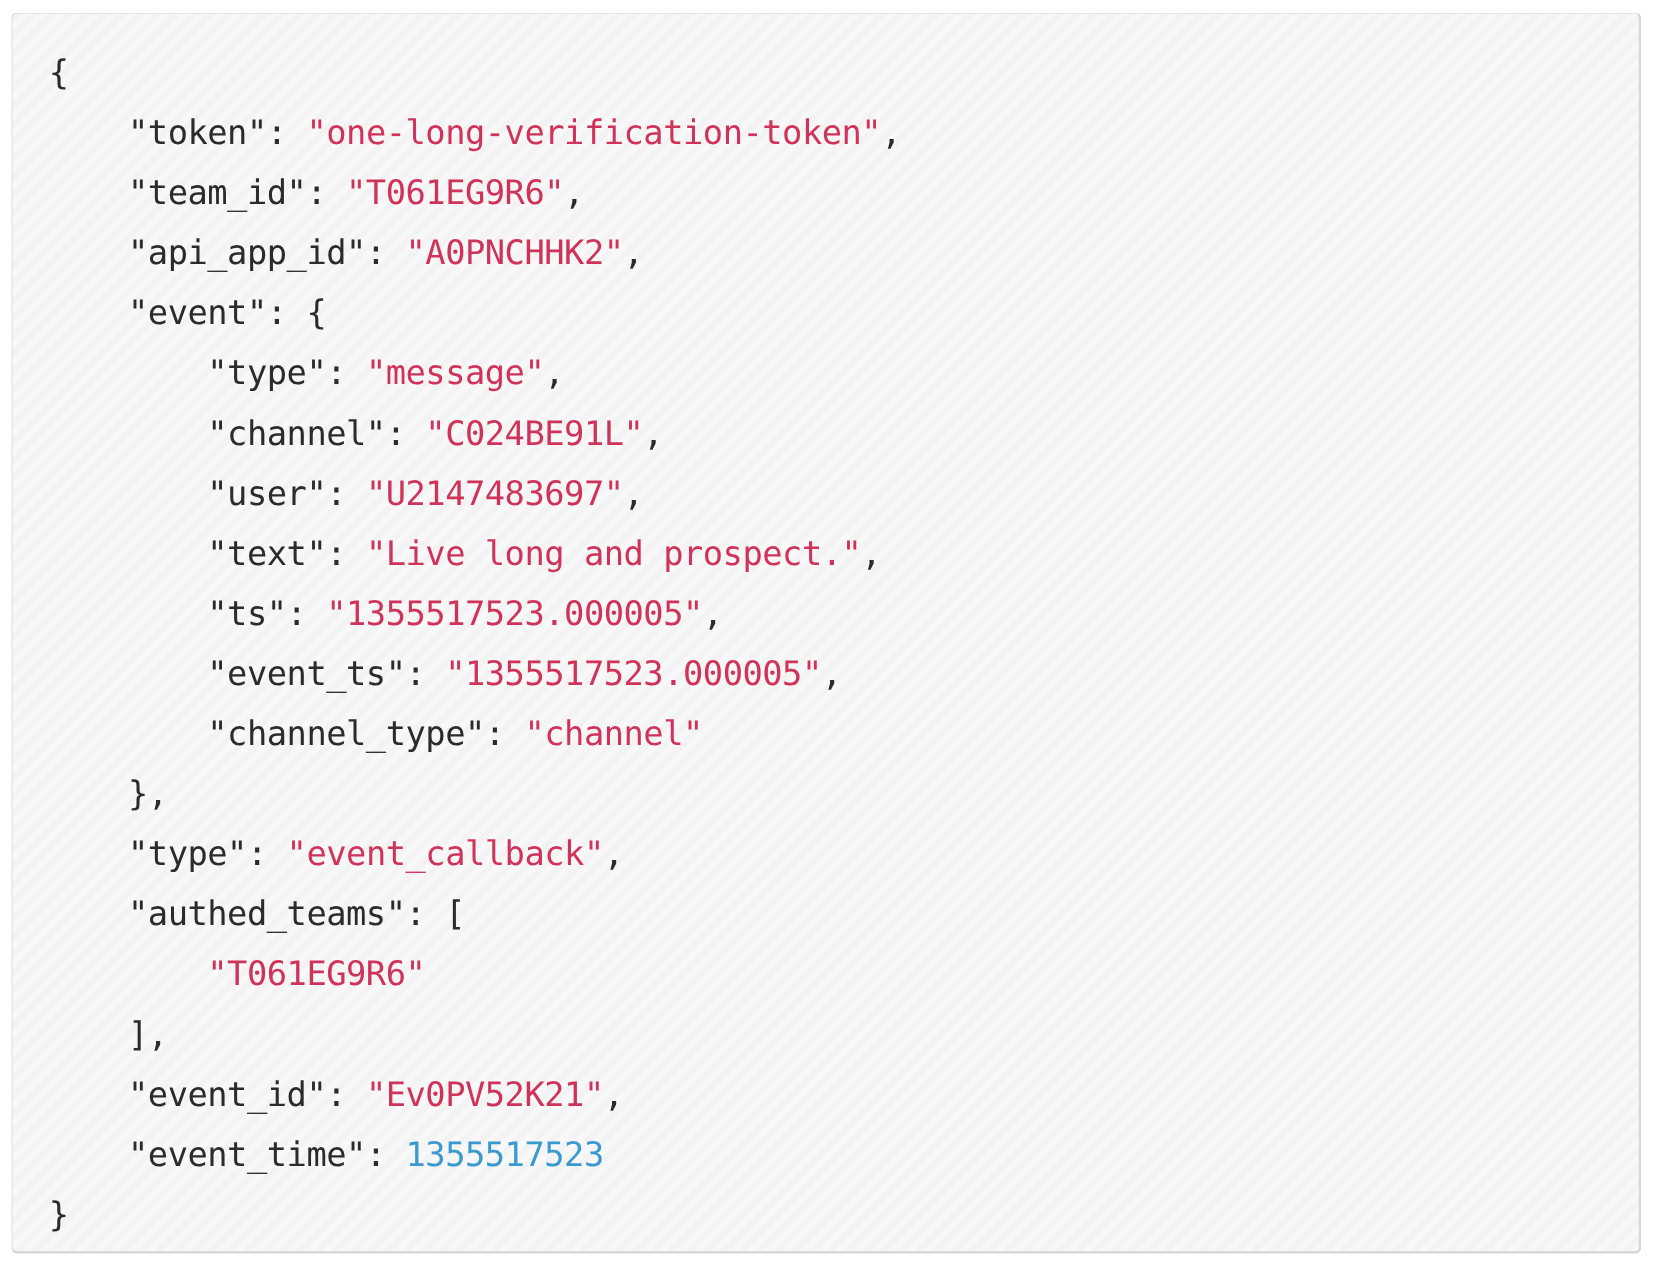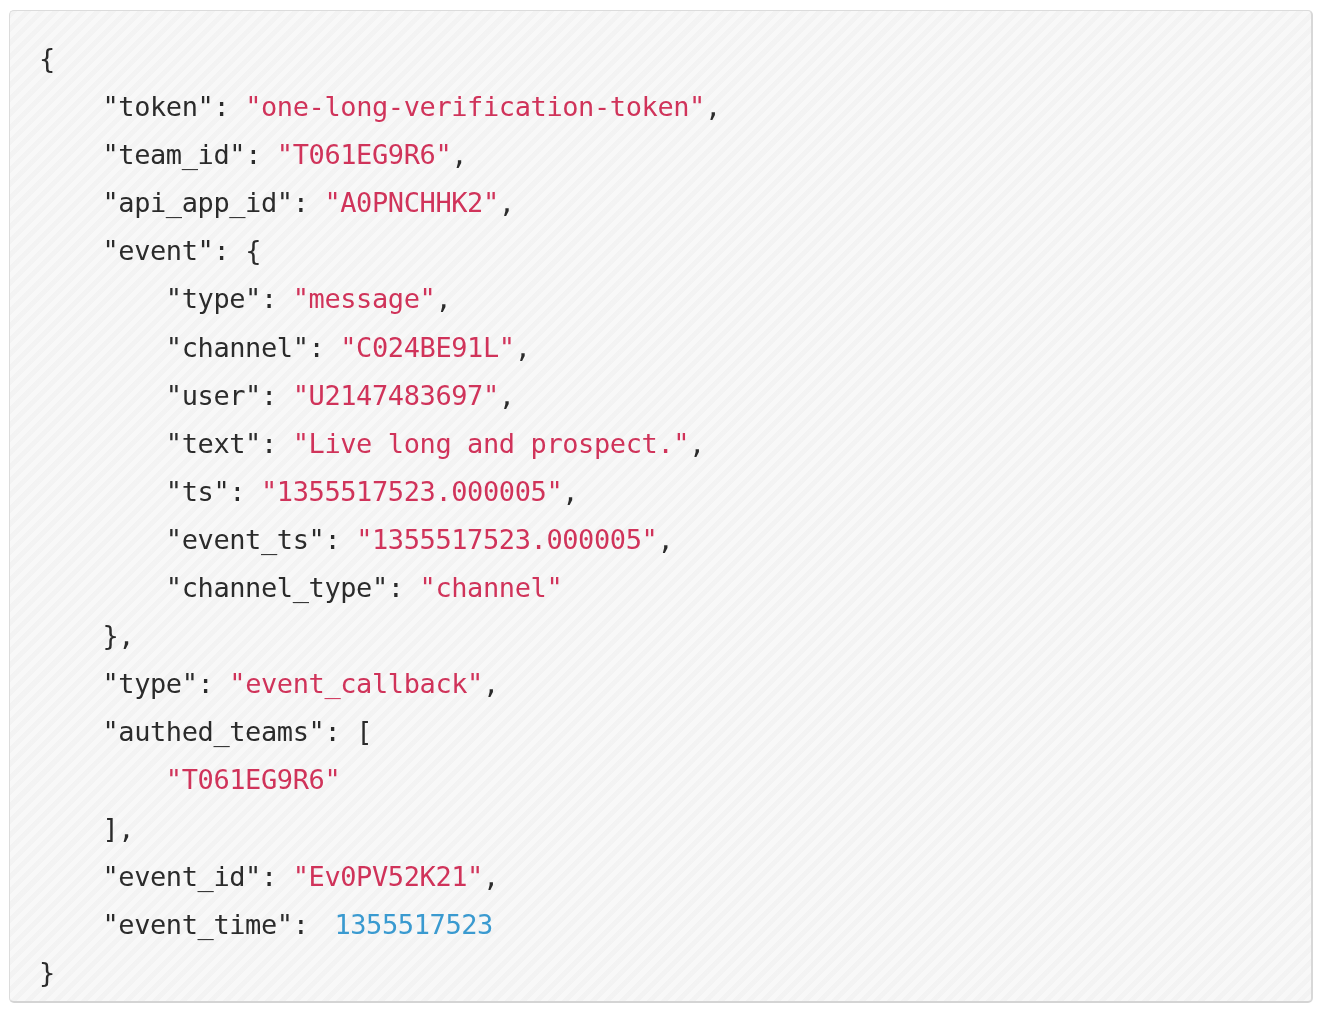--- a/index.html
+++ b/index.html
@@ -37,21 +37,21 @@
       margin: 0;
       font-family: "DejaVu Sans Mono", "Liberation Mono", monospace;
       font-size: 27px;
       line-height: 48.1px;
       color: #2b2b2b;
       white-space: pre;
       letter-spacing: -0.4px;
     }
     .line { display: block; height: 48.1px; }
     .str { color: #d0335a; }
-    .num { color: #3a9ad0; margin-left: 10px; }
+    .num { color: #3a9ad0; }
     .key { color: #2b2b2b; }
     .punc { color: #2b2b2b; }
   </style>
 </head>
 <body>
 
 <div class="code-block">
   <pre class="code"><span class="line"><span class="punc">{</span></span><span class="line"><span class="punc">    </span><span class="key">"token"</span><span class="punc">: </span><span class="str">"one-long-verification-token"</span><span class="punc">,</span></span><span class="line"><span class="punc">    </span><span class="key">"team_id"</span><span class="punc">: </span><span class="str">"T061EG9R6"</span><span class="punc">,</span></span><span class="line"><span class="punc">    </span><span class="key">"api_app_id"</span><span class="punc">: </span><span class="str">"A0PNCHHK2"</span><span class="punc">,</span></span><span class="line"><span class="punc">    </span><span class="key">"event"</span><span class="punc">: </span><span class="punc">{</span></span><span class="line"><span class="punc">        </span><span class="key">"type"</span><span class="punc">: </span><span class="str">"message"</span><span class="punc">,</span></span><span class="line"><span class="punc">        </span><span class="key">"channel"</span><span class="punc">: </span><span class="str">"C024BE91L"</span><span class="punc">,</span></span><span class="line"><span class="punc">        </span><span class="key">"user"</span><span class="punc">: </span><span class="str">"U2147483697"</span><span class="punc">,</span></span><span class="line"><span class="punc">        </span><span class="key">"text"</span><span class="punc">: </span><span class="str">"Live long and prospect."</span><span class="punc">,</span></span><span class="line"><span class="punc">        </span><span class="key">"ts"</span><span class="punc">: </span><span class="str">"1355517523.000005"</span><span class="punc">,</span></span><span class="line"><span class="punc">        </span><span class="key">"event_ts"</span><span class="punc">: </span><span class="str">"1355517523.000005"</span><span class="punc">,</span></span><span class="line"><span class="punc">        </span><span class="key">"channel_type"</span><span class="punc">: </span><span class="str">"channel"</span></span><span class="line"><span class="punc">    </span><span class="punc">},</span></span><span class="line"><span class="punc">    </span><span class="key">"type"</span><span class="punc">: </span><span class="str">"event_callback"</span><span class="punc">,</span></span><span class="line"><span class="punc">    </span><span class="key">"authed_teams"</span><span class="punc">: </span><span class="punc">[</span></span><span class="line"><span class="punc">        </span><span class="str">"T061EG9R6"</span></span><span class="line"><span class="punc">    </span><span class="punc">],</span></span><span class="line"><span class="punc">    </span><span class="key">"event_id"</span><span class="punc">: </span><span class="str">"Ev0PV52K21"</span><span class="punc">,</span></span><span class="line"><span class="punc">    </span><span class="key">"event_time"</span><span class="punc">: </span><span class="num">1355517523</span></span><span class="line"><span class="punc">}</span></span></pre>
 </div>
 

